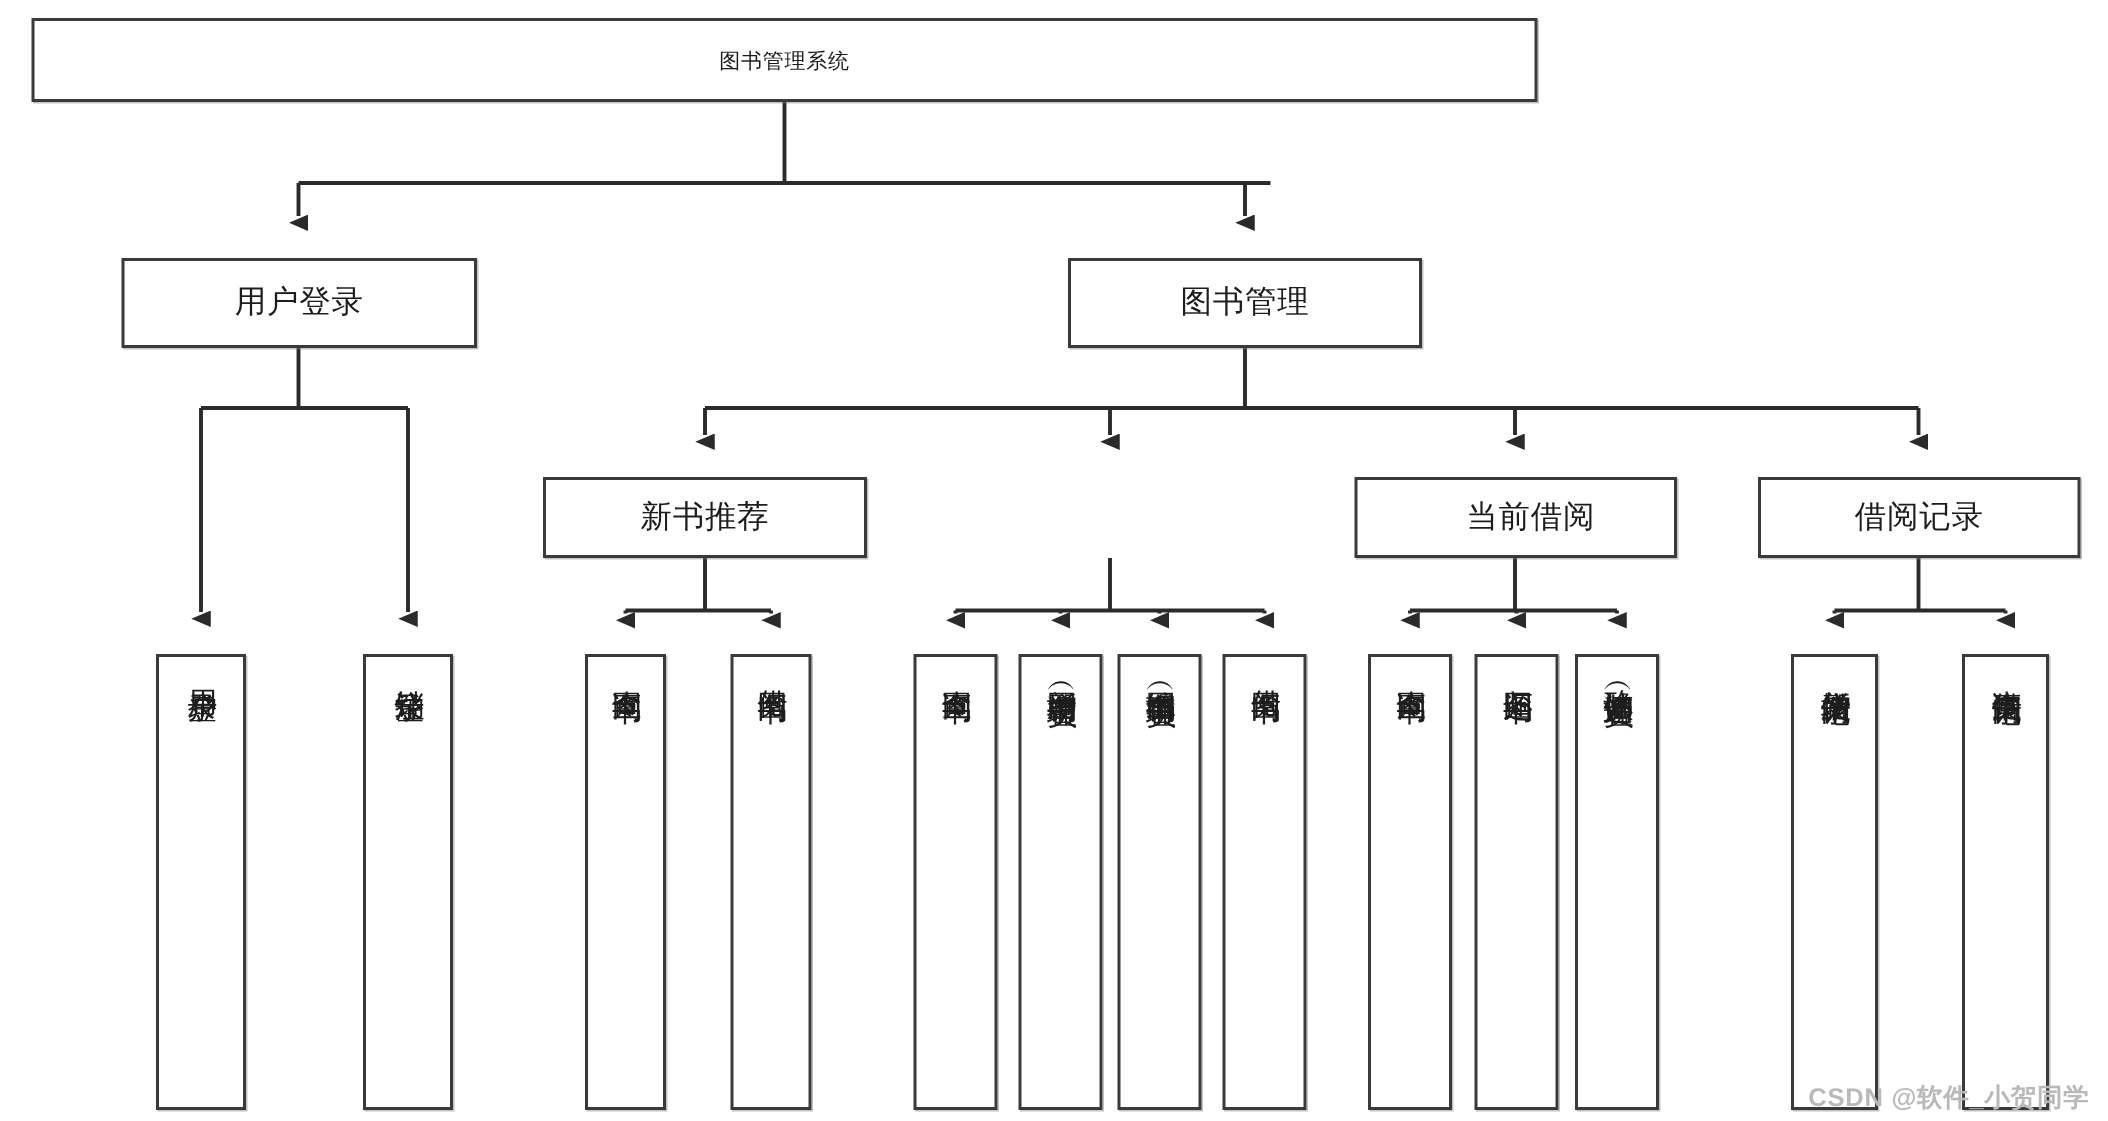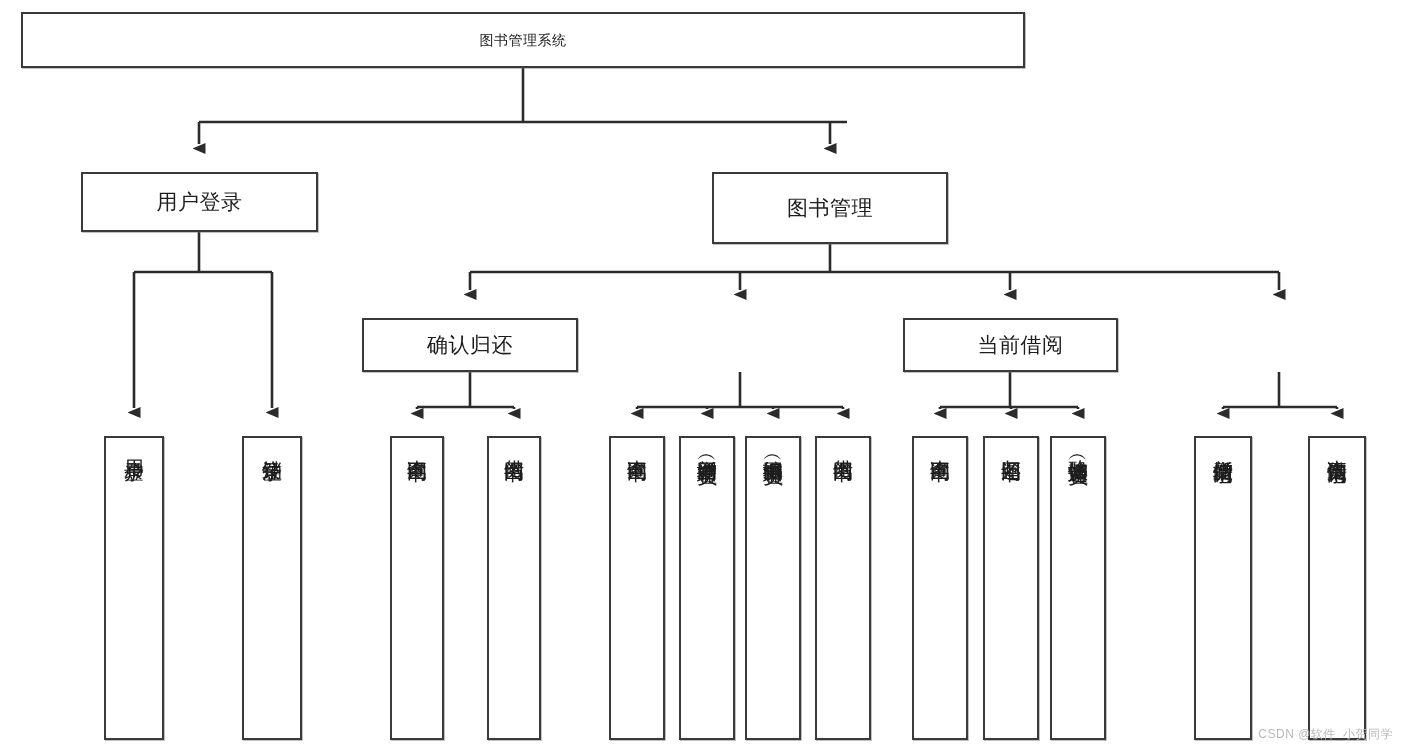--- a/index.html
+++ b/index.html
@@ -65,25 +65,26 @@
     line-height: 1.05;
     letter-spacing: 1px;
     white-space: nowrap;
   }
   .node.leaf.tall .label { font-size: 20px; }
   
   #watermark {
     position: absolute;
     right: 12px;
     bottom: 4px;
-    font-size: 12px;
+    font-size: 17px;
     color: #b9b9b9;
     letter-spacing: 0.5px;
     white-space: nowrap;
     user-select: none;
+    font-weight: bold;
   }
 </style>
 </head>
 <body>
 
 <div id="canvas">
 
   <svg id="wires" viewBox="0 0 1405 747" width="1405" height="747" xmlns="http://www.w3.org/2000/svg">
     <defs>
       <marker id="arrow" markerWidth="11" markerHeight="13" refX="1" refY="6.5" orient="auto" markerUnits="userSpaceOnUse">
@@ -135,33 +136,36 @@
   </svg>
 
   <div class="node horiz root" style="left:21px;top:12px;width:1004px;height:56px;">
     <span class="label">图书管理系统</span>
   </div>
 
   <div class="node horiz branch" style="left:81px;top:172px;width:237px;height:60px;">
     <span class="label">用户登录</span>
   </div>
 
-  <div class="node horiz branch" style="left:712px;top:172px;width:236px;height:72px;">
+  <div class="node horiz branch" style="left:712px;top:172px;width:236px;height:60px;">
     <span class="label">图书管理</span>
   </div>
 
   <div class="node horiz group" style="left:362px;top:318px;width:216px;height:54px;">
-    <span class="label">确认归还</span>
+    <span class="label">新书推荐</span>
   </div>
 
 
   <div class="node horiz group" style="left:903px;top:318px;width:215px;height:54px;padding-left:20px;">
     <span class="label">当前借阅</span>
   </div>
 
+  <div class="node horiz group" style="left:1172px;top:318px;width:215px;height:54px;">
+    <span class="label">借阅记录</span>
+  </div>
 
   <div class="node leaf" style="left:104px;top:436px;width:60px;height:304px;">
     <span class="label">用户登录</span>
   </div>
   <div class="node leaf" style="left:242px;top:436px;width:60px;height:304px;">
     <span class="label">注销登录</span>
   </div>
 
   <div class="node leaf" style="left:390px;top:436px;width:54px;height:304px;">
     <span class="label">查询图书</span>

